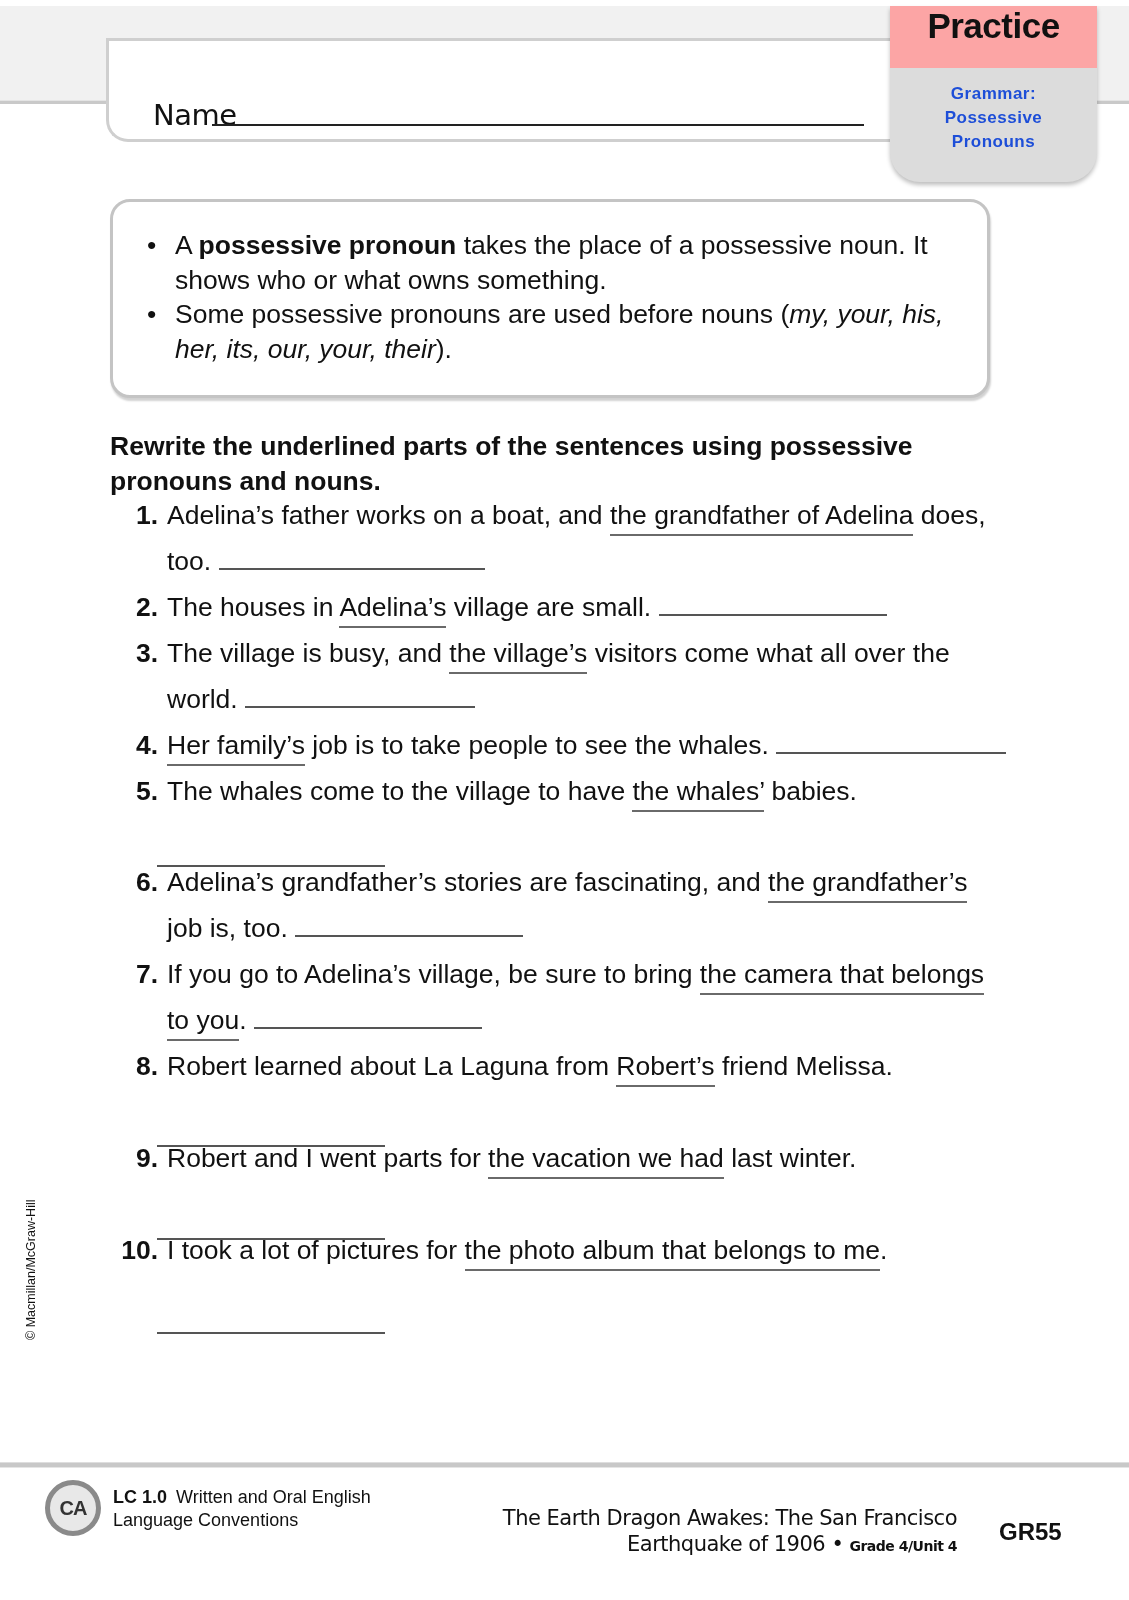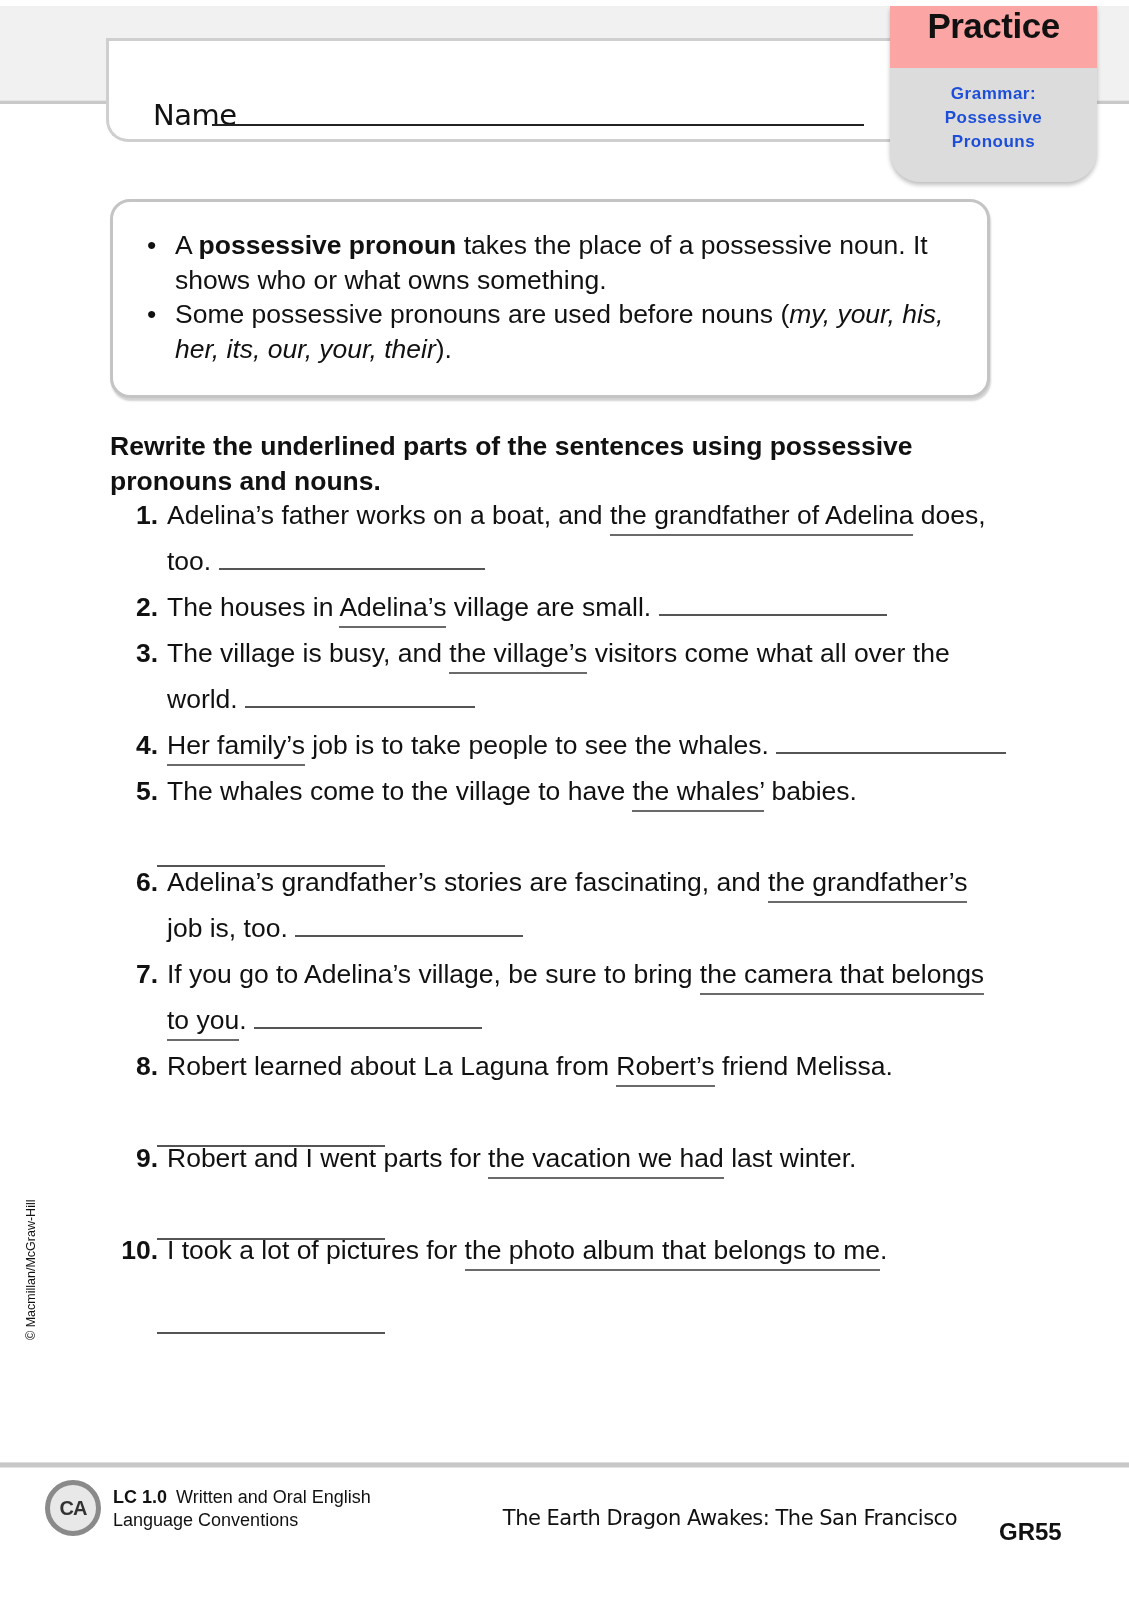--- a/index.html
+++ b/index.html
@@ -145,14 +145,15 @@
 <div class="footer-line"></div>
 <div class="ca-badge">
     <span>CA</span>
   </div>
 <div class="standard">
   <div><b>LC 1.0</b> <span>Written and Oral English</span></div>
   <div>Language Conventions</div>
 </div>
 <div class="book-title">
   <div>The Earth Dragon Awakes: The San Francisco</div>
+  <div><span>Earthquake of 1906</span> <span>•</span> <span class="grade">Grade 4/Unit 4</span></div>
 </div>
 <div class="page-num">GR55</div>
 
 </body></html>

